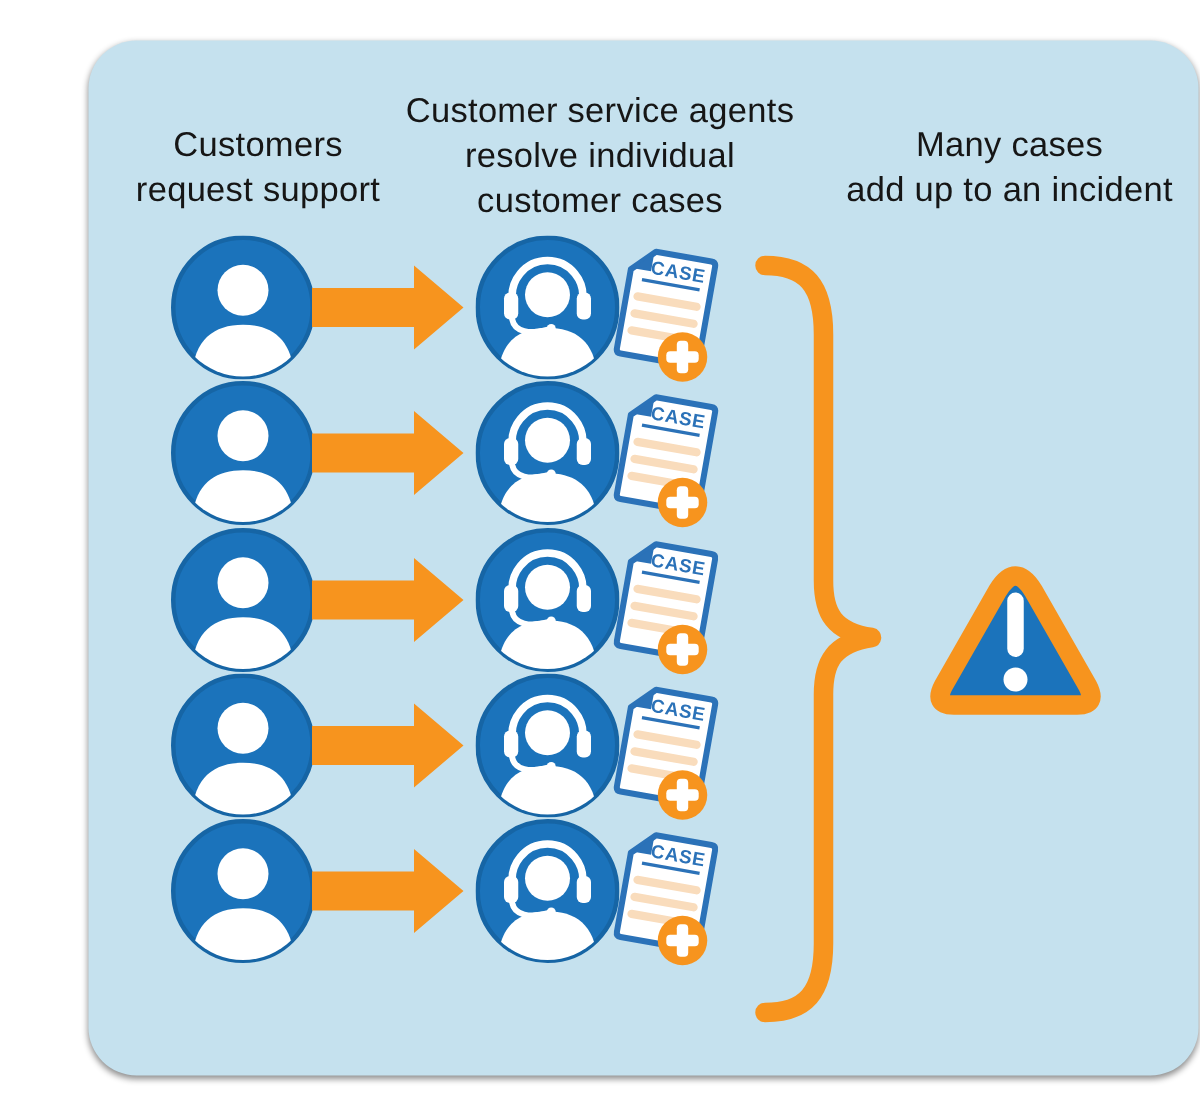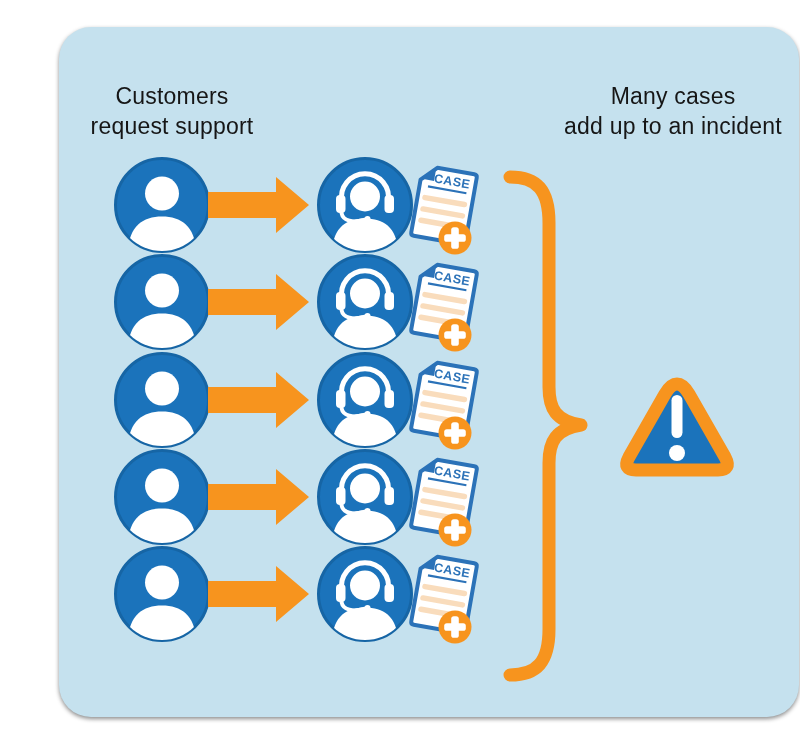--- a/index.html
+++ b/index.html
@@ -77,20 +77,23 @@
       <rect x="13.2" y="6.2" width="7.6" height="21.6" rx="2.6" fill="#ffffff"></rect>
     </g>
   </defs>
 </svg>
 
 <div class="canvas">
   <div class="card">
 
     <div class="header h-customers">Customers
 request support</div>
+    <div class="header h-agents">Customer service agents
+resolve individual
+customer cases</div>
     <div class="header h-incident">Many cases
 add up to an incident</div>
 
     <div class="row r1">
       <svg class="customer" viewBox="0 0 96 96">
           <use href="#sym-customer"></use>
         </svg>
       <svg class="arrow" viewBox="0 0 102 58">
           <use href="#sym-arrow"></use>
         </svg>

